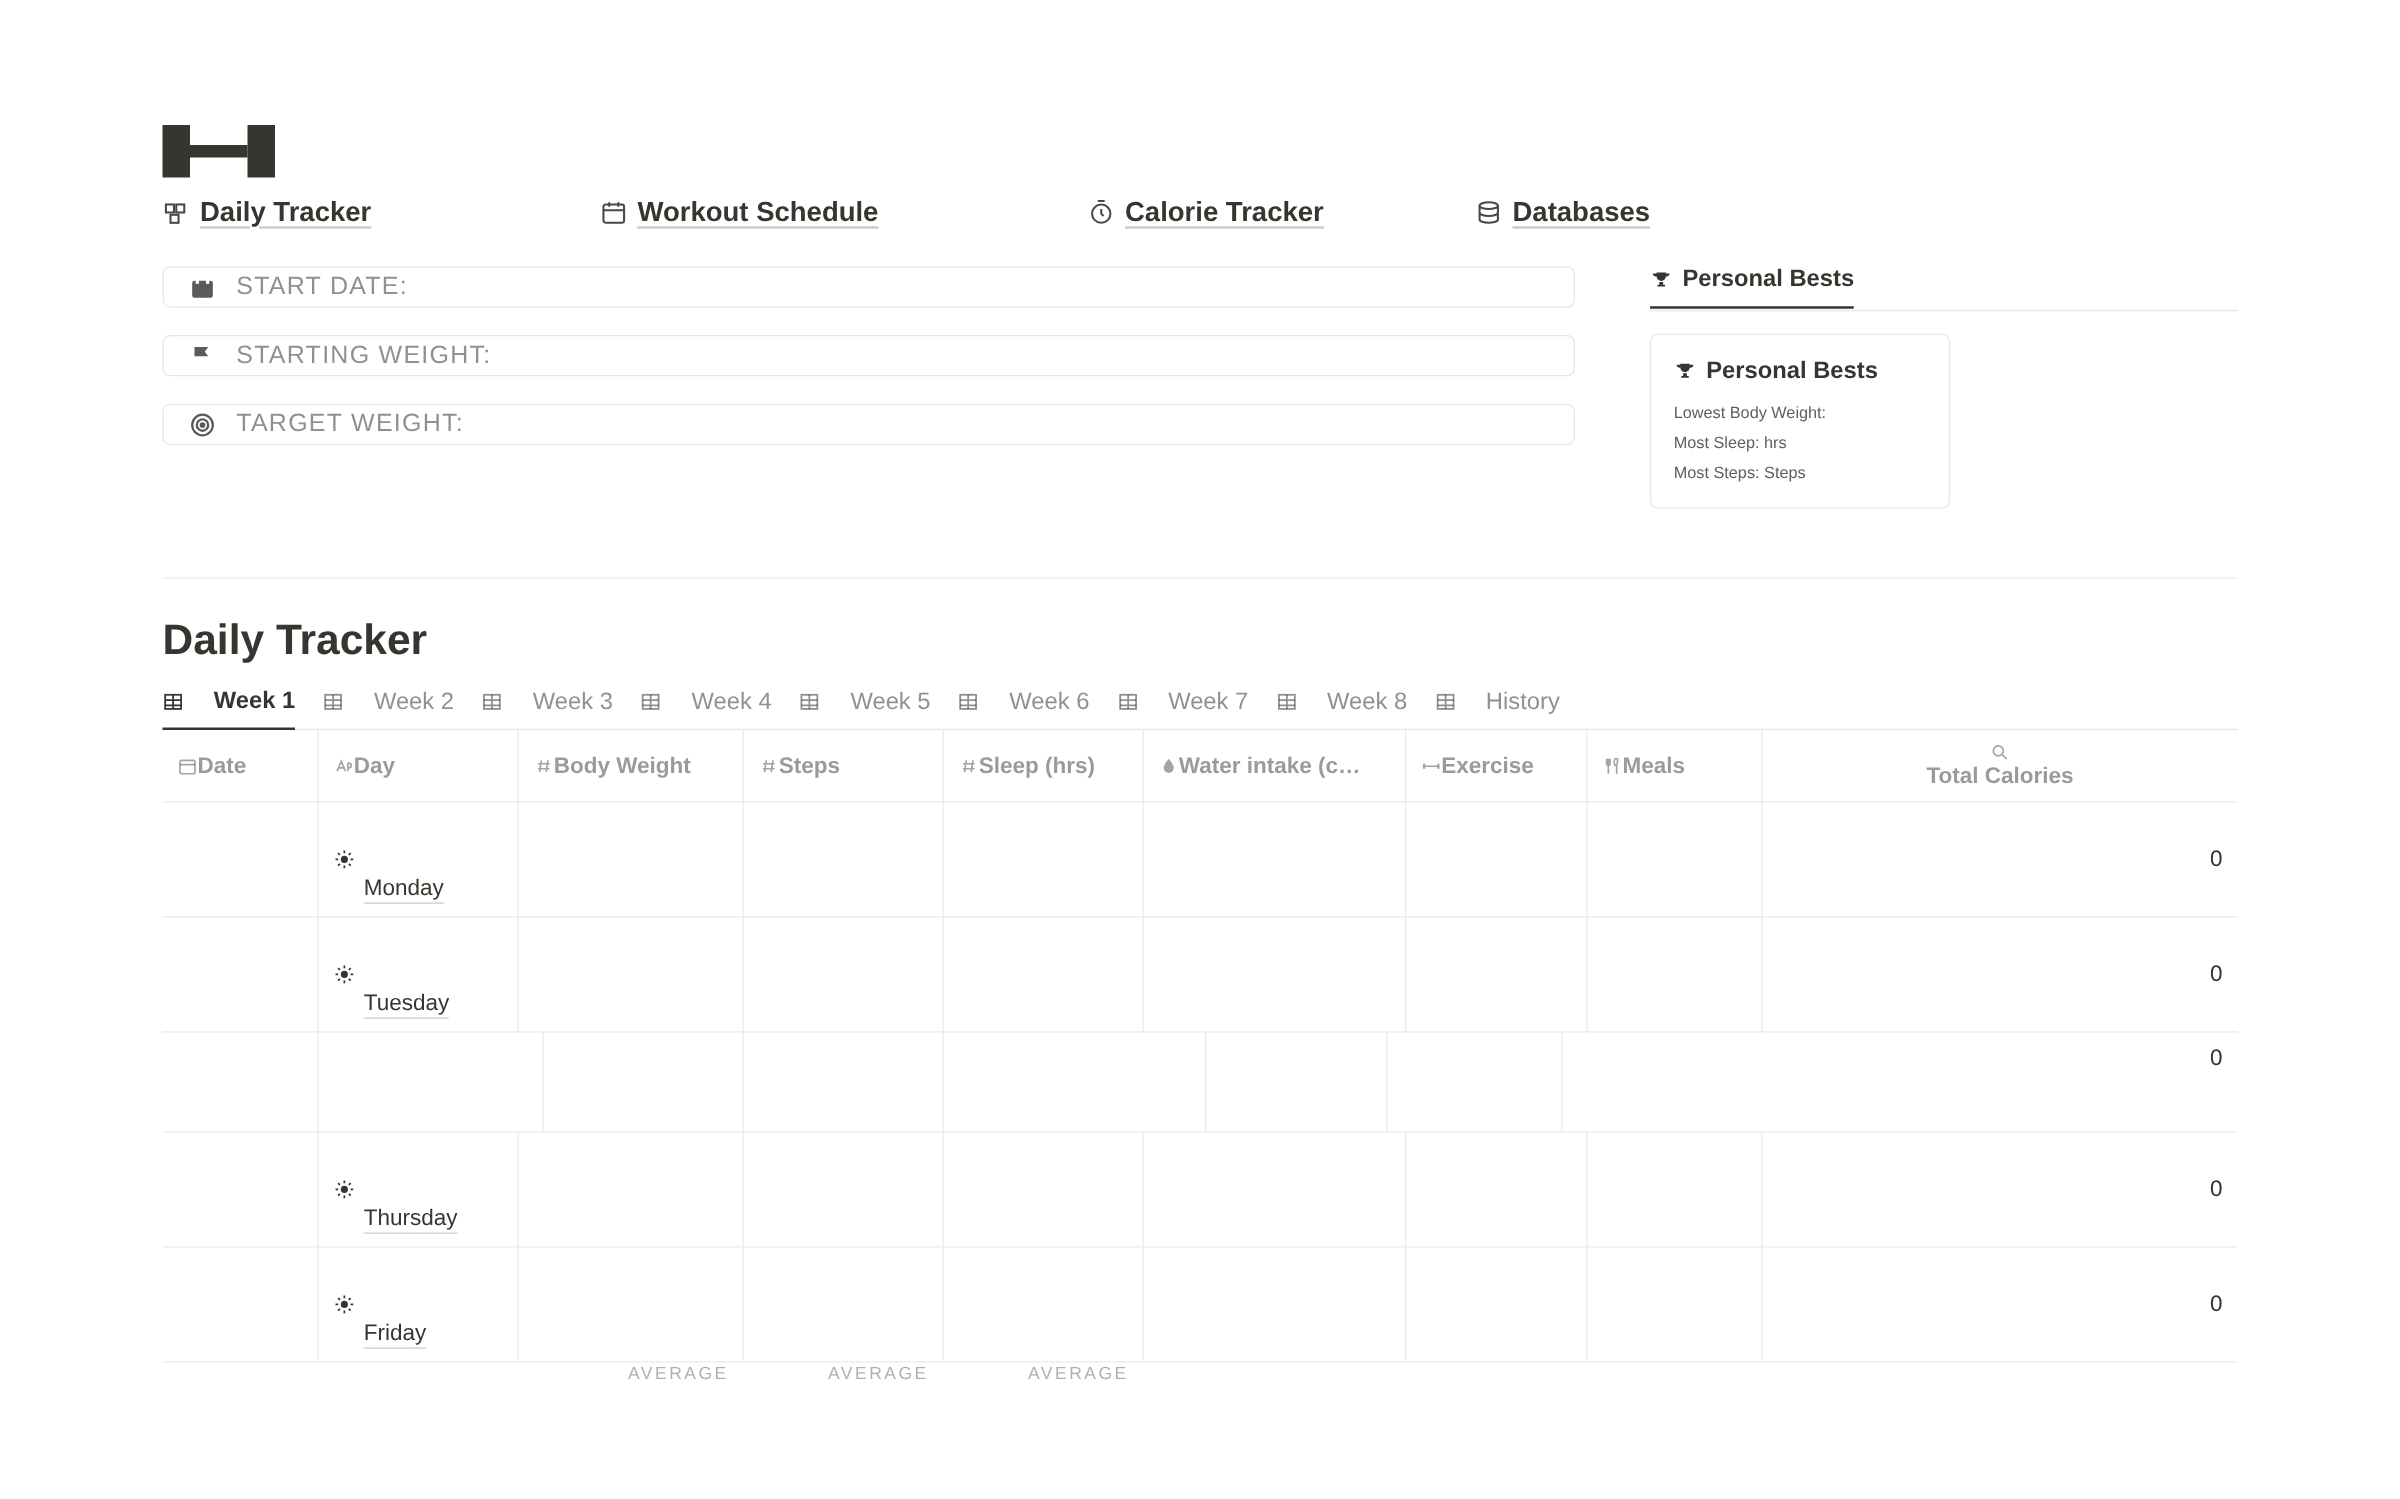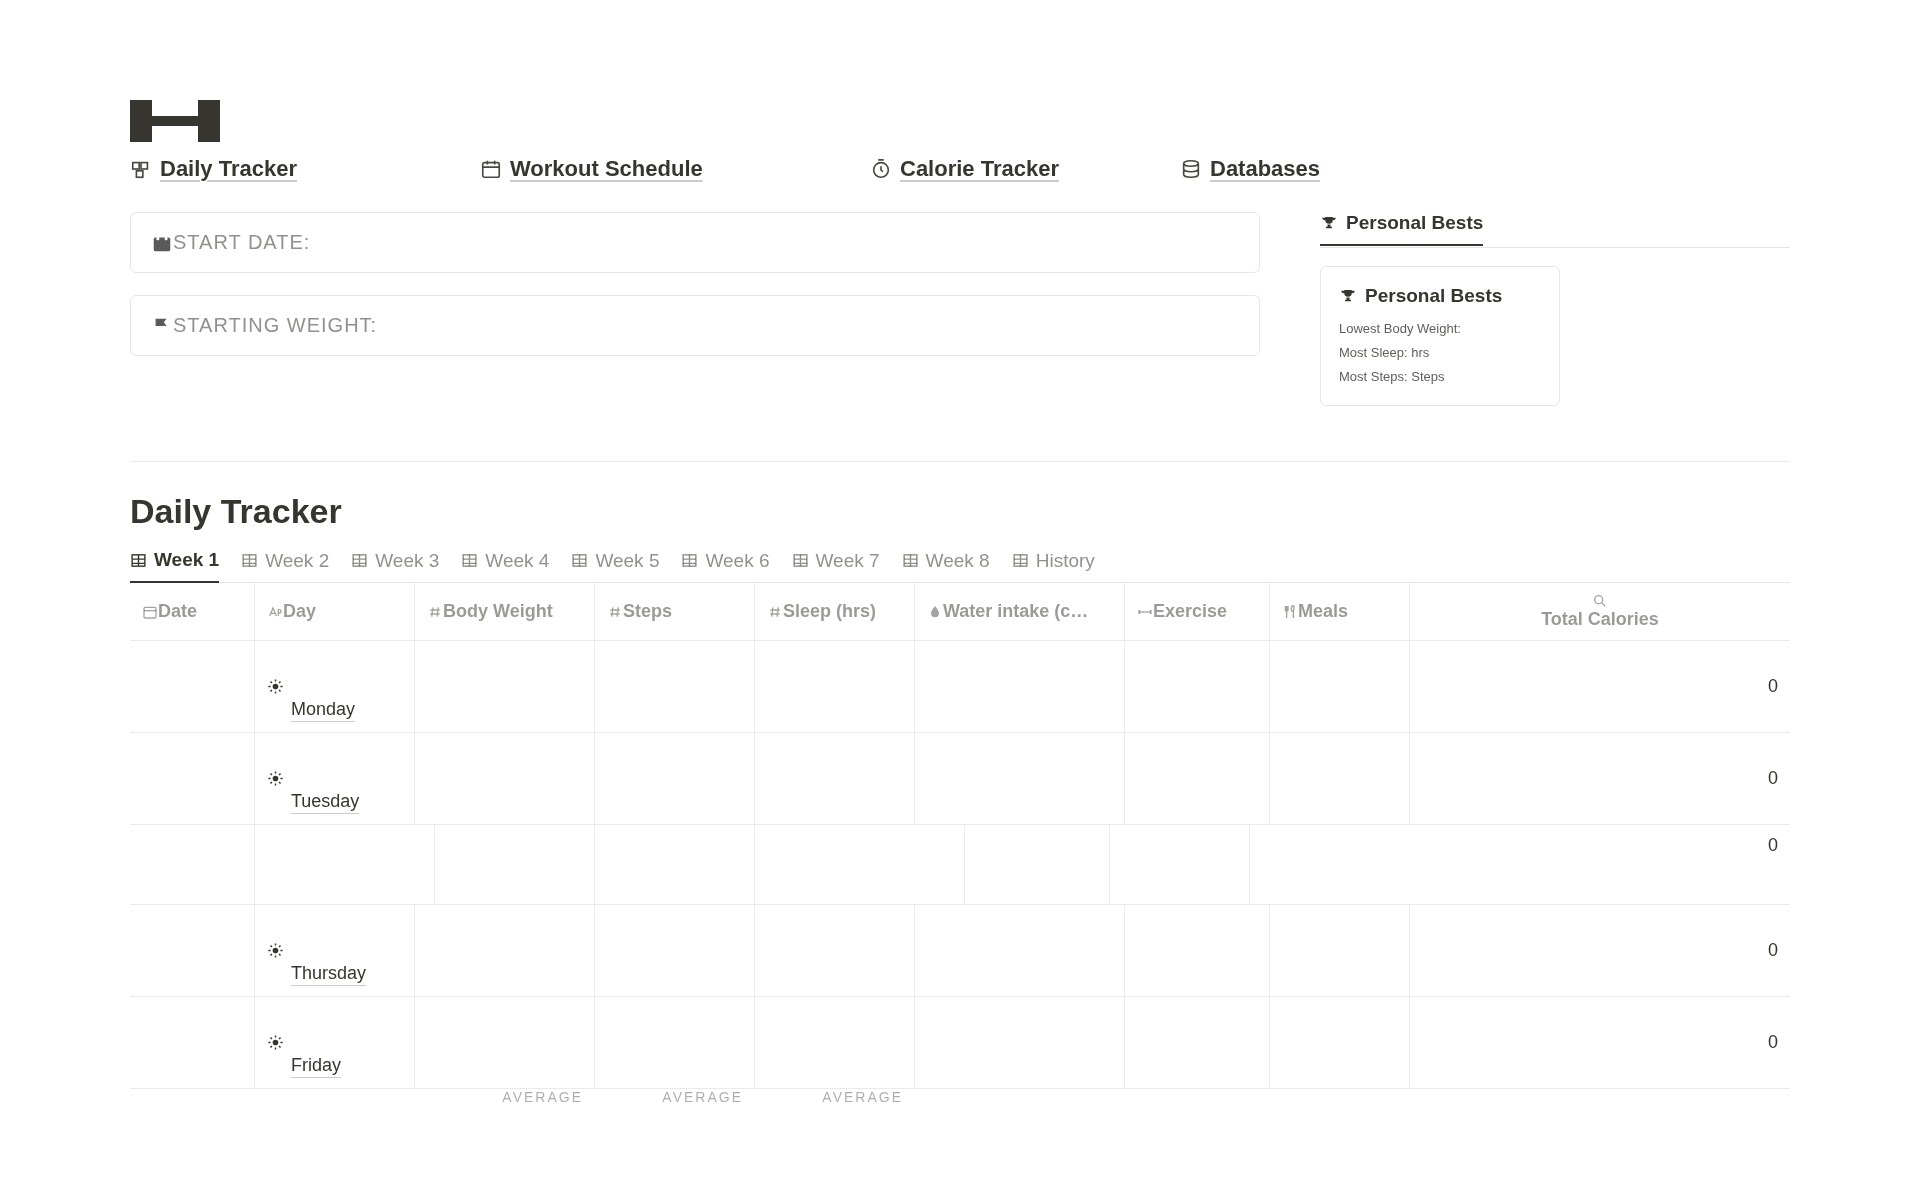--- a/index.html
+++ b/index.html
@@ -13,33 +13,33 @@
 .dumbbell .bar { position:absolute; top:16px; left:22px; right:22px; height:10px; background:#37352f; }
 .page-title { font-size: 56px; font-weight: 700; color:#37352f; margin-bottom: 30px; }
 .nav-links { display:flex; gap: 0; margin-bottom: 30px; }
 .nav-link { display:flex; align-items:center; gap:8px; font-size:22px; font-weight:600; color:#37352f; cursor:pointer; text-decoration: underline; text-decoration-color: rgba(55,53,47,0.25); text-decoration-thickness: 1.5px; text-underline-offset: 4px; }
 .nav-link:nth-child(1){ width: 350px; }
 .nav-link:nth-child(2){ width: 390px; text-align: center; }
 .nav-link:nth-child(3){ width: 310px; }
 .nav-icon { width:22px; height:22px; display:inline-flex; align-items:center; justify-content:center; color:#37352f; opacity:.9; flex-shrink:0; }
 .content-row { display:flex; gap: 60px; align-items:flex-start; }
 .left-col { flex: 0 0 1130px; display:flex; flex-direction:column; gap:22px; }
-.callout { border:1px solid rgba(55,53,47,0.12); border-radius:6px; padding:18px 20px; display:flex; align-items:center; }
+.callout { border:1px solid rgba(55,53,47,0.12); border-radius:6px; padding:4px 20px; display:flex; align-items:center; gap:16px; }
 .callout .ci { width:22px; height:22px; display:inline-flex; align-items:center; justify-content:center; color:#5a5a5a; flex-shrink:0; }
 .callout .label { font-size:20px; letter-spacing:1px; color: rgba(55,53,47,0.55); font-weight:500; }
 .right-col { flex:1; }
 .pb-tab { display:inline-flex; align-items:center; gap:8px; font-size:19px; font-weight:600; padding-bottom:10px; border-bottom: 2.5px solid #37352f; margin-bottom:2px; }
 .pb-tab-underline-spacer { height:1px; background: rgba(55,53,47,0.12); margin-top:-1px; }
 .pb-card { border:1px solid rgba(55,53,47,0.12); border-radius:6px; padding:18px 18px 16px 18px; margin-top:18px; width: 240px; }
 .pb-card-title { display:flex; align-items:center; gap:8px; font-size:19px; font-weight:600; margin-bottom:10px; }
 .pb-line { font-size:13px; color: rgba(55,53,47,0.8); line-height:1.85; }
 .divider { height:1px; background: rgba(55,53,47,0.1); margin: 55px 0 30px 0; }
 .section-title { font-size:34px; font-weight:700; margin-bottom: 18px; }
 .weektabs { display:flex; gap: 22px; border-bottom:1px solid rgba(55,53,47,0.12); }
-.weektab { display:flex; align-items:center; gap:7px; font-size:19px; color: rgba(55,53,47,0.55); padding-bottom:10px; cursor:pointer; }
+.weektab { display:flex; align-items:center; gap:24px; font-size:19px; color: rgba(55,53,47,0.55); padding-bottom:10px; cursor:pointer; }
 .weektab.active { color:#37352f; font-weight:600; border-bottom:2.5px solid #37352f; margin-bottom:-1px; }
 .grid-icon { width:17px; height:17px; display:inline-flex; }
 .table { width:100%; }
 .thead, .trow { display:flex; align-items:stretch; }
 .cell { border-bottom:1px solid rgba(55,53,47,0.1); border-right:1px solid rgba(55,53,47,0.1); padding: 10px 12px; font-size:18px; display:flex; align-items:center; }
 .thead .cell { color: rgba(55,53,47,0.5); font-weight:700; gap:0; }
 .cell.col-last { border-right:none; }
 .col-date { width:125px; }
 .col-day { width:160px; }
 .col-bw { width:180px; }
@@ -123,20 +123,30 @@
         <span class="label">START DATE:</span>
       </div>
       <div class="callout">
         <span class="ci">
           <svg viewBox="0 0 24 24" fill="currentColor">
               <path d="M5 3v18M5 4h12l-3 4 3 4H5"></path>
             </svg>
         </span>
         <span class="label">STARTING WEIGHT:</span>
       </div>
+      <div class="callout">
+        <span class="ci">
+          <svg viewBox="0 0 24 24" fill="none" stroke="currentColor" stroke-width="2">
+              <circle cx="12" cy="12" r="9"></circle>
+              <circle cx="12" cy="12" r="5"></circle>
+              <circle cx="12" cy="12" r="1.5" fill="currentColor"></circle>
+            </svg>
+        </span>
+        <span class="label">TARGET WEIGHT:</span>
+      </div>
     </div>
 
     <div class="right-col">
       <div class="pb-tab">
         <span style="width:18px;height:18px;display:inline-flex;">
           <svg viewBox="0 0 24 24" fill="currentColor">
               <path d="M7 4h10v4a5 5 0 0 1-10 0V4zm-4 1h4v3a3 3 0 0 1-4-3zm18 0a3 3 0 0 1-4 3V5h4zM10 14h4v3h2v2H8v-2h2v-3z"></path>
             </svg>
         </span>
         <span>Personal Bests</span>

